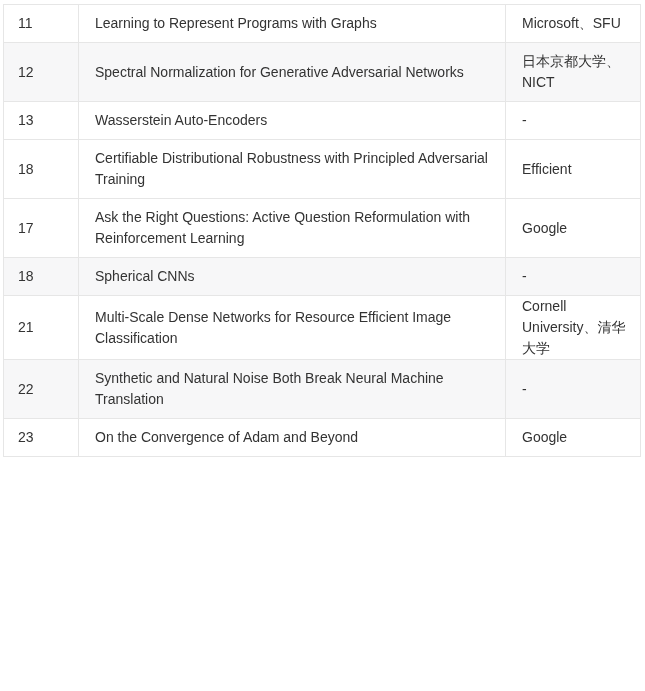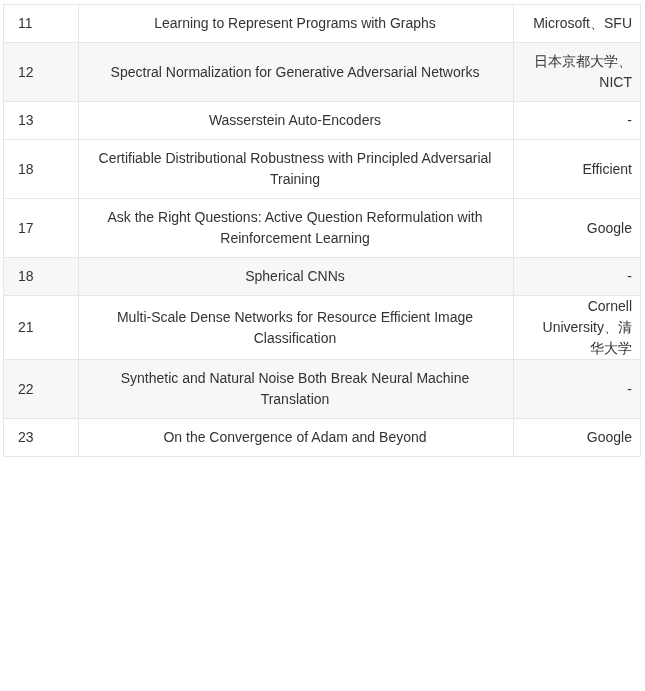--- a/index.html
+++ b/index.html
@@ -33,27 +33,25 @@
       vertical-align: middle;
       padding: 0;
     }
     td.col-no {
       width: 60px;
       padding-left: 14px;
     }
     td.col-title {
       width: 400px;
       padding-left: 16px;
-      padding-right: 18px;
-      text-align: center;
+      padding-right: 10px;
     }
     td.col-inst {
       padding-left: 16px;
       padding-right: 8px;
-      text-align: right;
     }
     tr.single td { height: 37px; margin-top: 36px; }
     tr.double td { height: 58px; }
     tr.row-even td { background: #ffffff; }
     tr.row-odd td { background: #f7f7f8; }
   </style>
 </head>
 <body>
 
 <div class="table-wrap">

